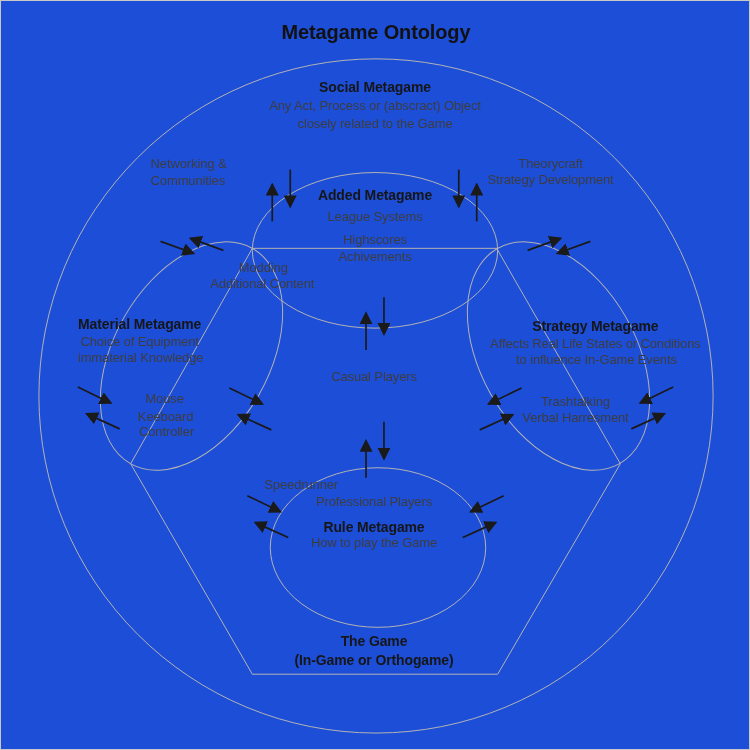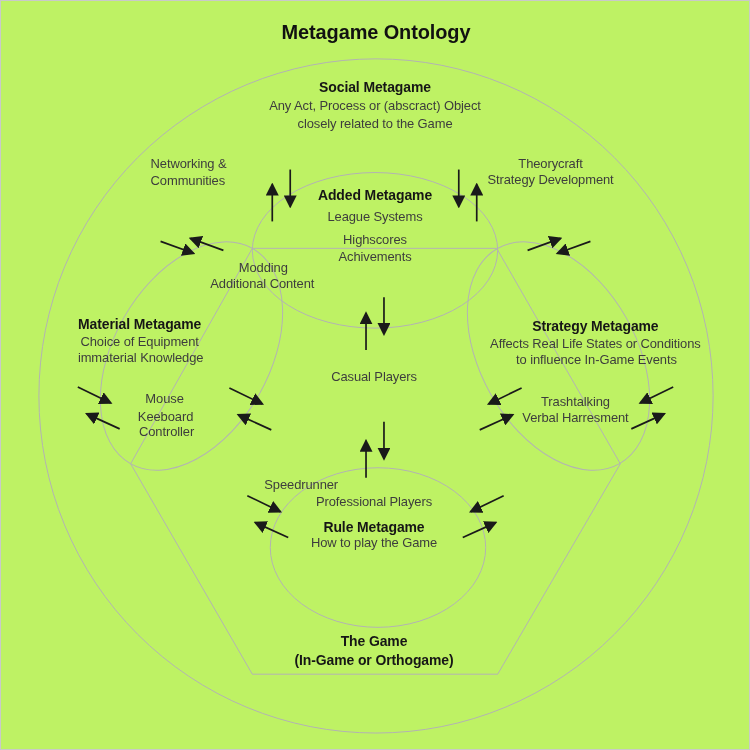--- a/index.html
+++ b/index.html
@@ -1,19 +1,19 @@
 <!DOCTYPE html>
 <html><head>
 <meta charset="utf-8">
 <style>
   html,body{margin:0;padding:0;background:#fff;}
   .page{
     width:748px;height:748px;
     border:1px solid #c9c9c9;
-    background:#bef264;
+    background:#1d4ed8;
     position:relative;
     font-family:"Liberation Sans", "DejaVu Sans", sans-serif;
   }
   svg{display:block;}
   .shape{fill:none;stroke:#b3b3b3;stroke-width:1;}
   .arrow{stroke:#1a1a1a;stroke-width:1.7;fill:none;}
   text{
     font-family:"Liberation Sans", "DejaVu Sans", sans-serif;
     fill:#3d3d3d;font-size:13px;text-anchor:middle;letter-spacing:-0.1px;
   }

